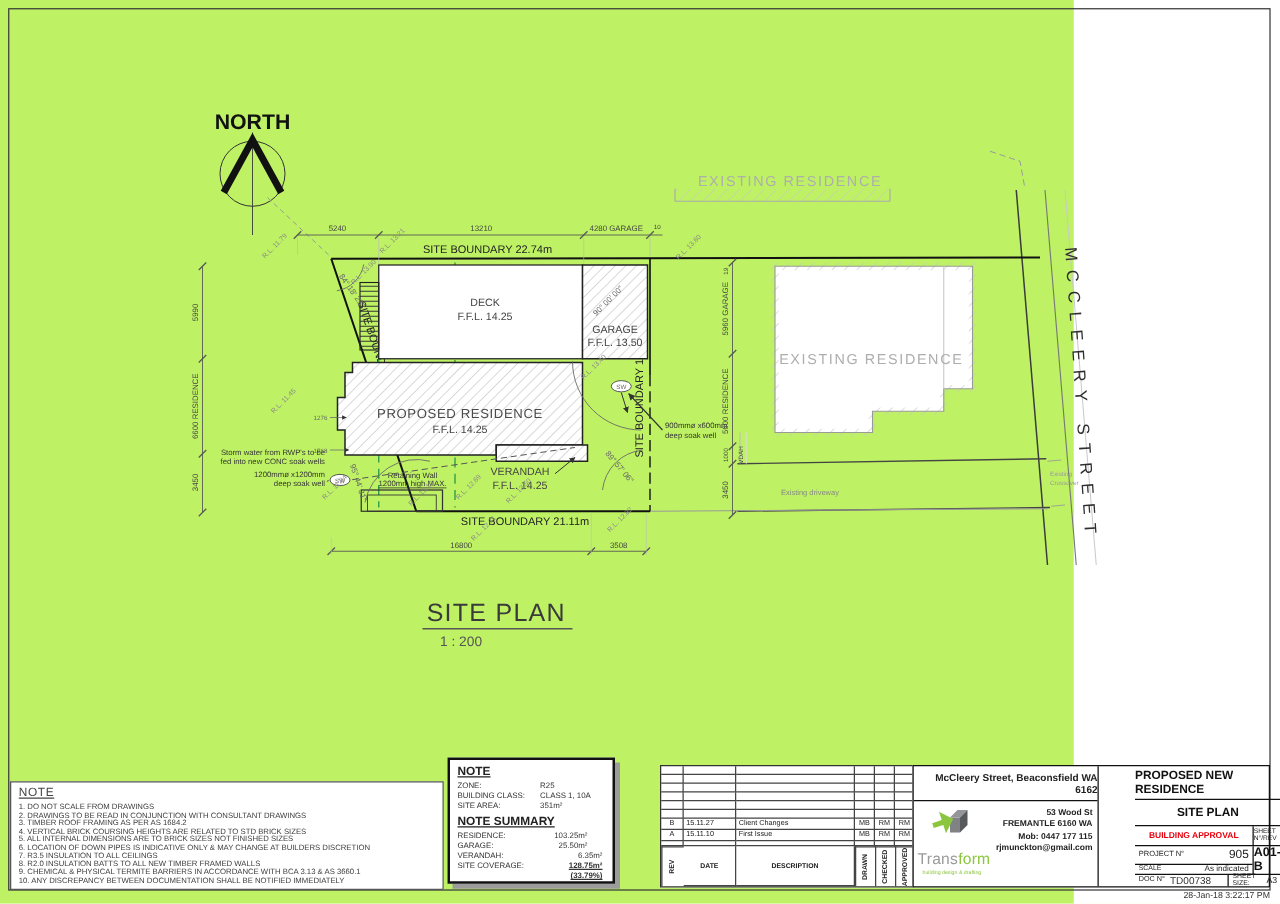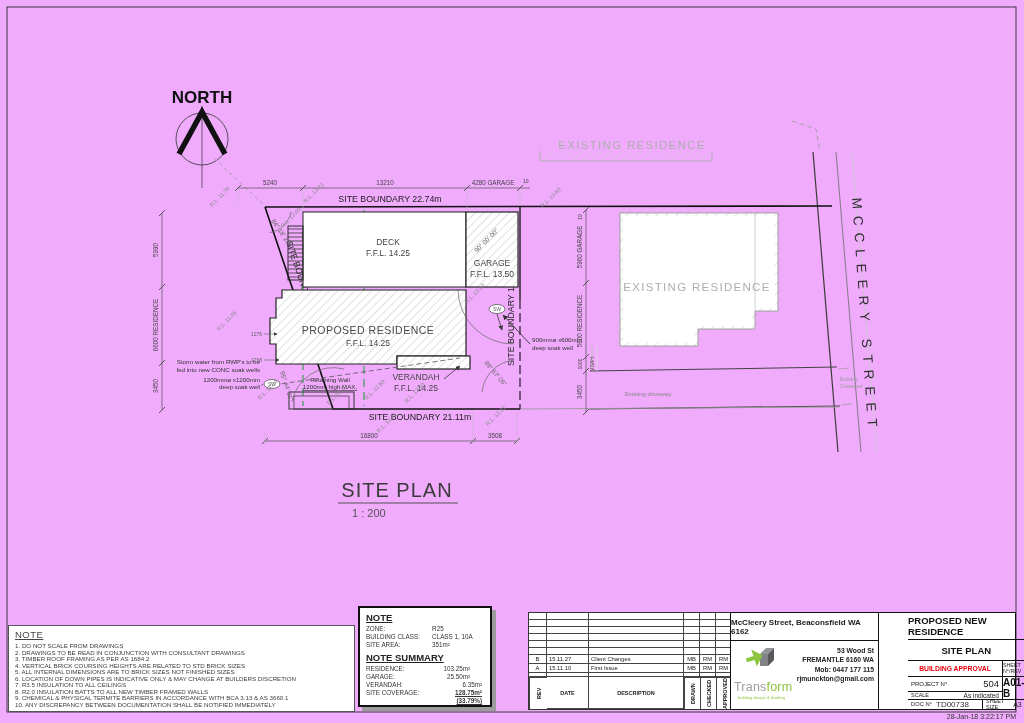--- a/index.html
+++ b/index.html
@@ -1,17 +1,17 @@
 <!DOCTYPE html>
 <html><head>
 <meta charset="utf-8">
 <style>
   * { margin:0; padding:0; box-sizing:border-box; }
   html,body { width:1024px; height:723px; background:#fff; font-family:"Liberation Sans",sans-serif; overflow:hidden; }
-  #sheet { position:relative; width:1024px; height:723px; background:#f0abfc; }
+  #sheet { position:relative; width:859px; height:723px; background:#bef264; }
   svg text { font-family:"Liberation Sans",sans-serif; }
   .t-dim { font-size:6.3px; fill:#444; }
   .t-rl { font-size:5.6px; fill:#8a8a8a; }
   .t-ang { font-size:6.4px; fill:#666; }
   .t-bnd { font-size:8.8px; fill:#222; }
   .t-bld { font-size:8.5px; fill:#444; }
   .t-bld-lg { font-size:10.5px; fill:#4a4a4a; letter-spacing:.5px; }
   .t-ghost { font-size:11.5px; fill:#aeaeae; letter-spacing:1.3px; }
   .t-note { font-size:6.2px; fill:#333; }
   .t-tiny { font-size:5px; fill:#666; }
@@ -38,21 +38,21 @@
      grid-template-columns:18px 42px 95px 16px 16px 16px; grid-template-rows:repeat(6,7px) 9px 9px 4px 1fr;
      border:1px solid #333; }
   #rev-table > div, #rev-table > b { border-right:0.5px solid #444; border-bottom:0.5px solid #444; font-size:5.8px; color:#222; overflow:hidden; }
   #rev-table .dc { display:flex; align-items:center; padding-left:2px; white-space:nowrap; }
   #rev-table .cc { display:flex; align-items:center; justify-content:center; }
   #rev-table .hh { display:flex; align-items:center; justify-content:center; font-size:5.5px; font-weight:bold; }
   #rev-table .vert { writing-mode:vertical-rl; transform:rotate(180deg); }
 
   #title-block { left:730px; top:612px; width:286px; height:98px; border:1.6px solid #111; display:flex; }
   .tb-left { width:148px; border-right:1px solid #111; display:flex; flex-direction:column; }
-  .tb-addr-title { height:28px; border-bottom:1px solid #111; display:flex; align-items:center; justify-content:center; font-size:8px; font-weight:bold; color:#222; text-align:left; }
+  .tb-addr-title { height:28px; border-bottom:1px solid #111; display:flex; align-items:center; justify-content:center; font-size:8px; font-weight:bold; color:#222; text-align:right; }
   .tb-brand { flex:1; display:flex; padding:3px 4px 3px 3px;gap:24px; }
   .logo-wrap { width:72px; position:relative; }
   .logo-name { position:absolute; left:0; bottom:12px; font-size:12.5px; letter-spacing:.2px; }
   .logo-name .g1 { color:#9b9b9b; } .logo-name .g2 { color:#8CC63F; }
   .logo-tag { position:absolute; left:4px; bottom:6px; font-size:4.2px; color:#8CC63F; white-space:nowrap; }
   .tb-addr { flex:1; text-align:right; font-size:6.8px; font-weight:bold; color:#222; line-height:9.4px; padding-top:2px; }
   .tb-right { width:138px; display:flex; flex-direction:column;margin-left:29px; }
   .tb-r1 { height:28px; border-bottom:1px solid #111; display:flex; align-items:center; justify-content:center; font-size:9.5px; font-weight:bold; color:#111; }
   .tb-r2 { height:21px; border-bottom:1px solid #111; display:flex; align-items:center; justify-content:center; font-size:9.5px; font-weight:bold; color:#111; }
   .tb-r3 { height:16px; border-bottom:1px solid #111; display:flex; }
@@ -430,21 +430,21 @@
       <div class="tb-r1">PROPOSED NEW RESIDENCE</div>
       <div class="tb-r2">SITE PLAN</div>
       <div class="tb-r3">
         <div class="tb-appr" style="color:#E8000D;">BUILDING APPROVAL</div>
         <div class="tb-shl">SHEET N°/REV</div>
       </div>
       <div class="tb-r4">
         <div class="tb-r4l">
           <div class="tb-proj">
               <span class="lbl">PROJECT N°</span>
-              <span class="val">504</span>
+              <span class="val">905</span>
             </div>
           <div class="tb-scale">
               <span class="lbl">SCALE</span>
               <span class="val">As indicated</span>
             </div>
         </div>
         <div class="tb-sheetno">A01-B</div>
       </div>
       <div class="tb-r5">
         <div class="tb-doc">

